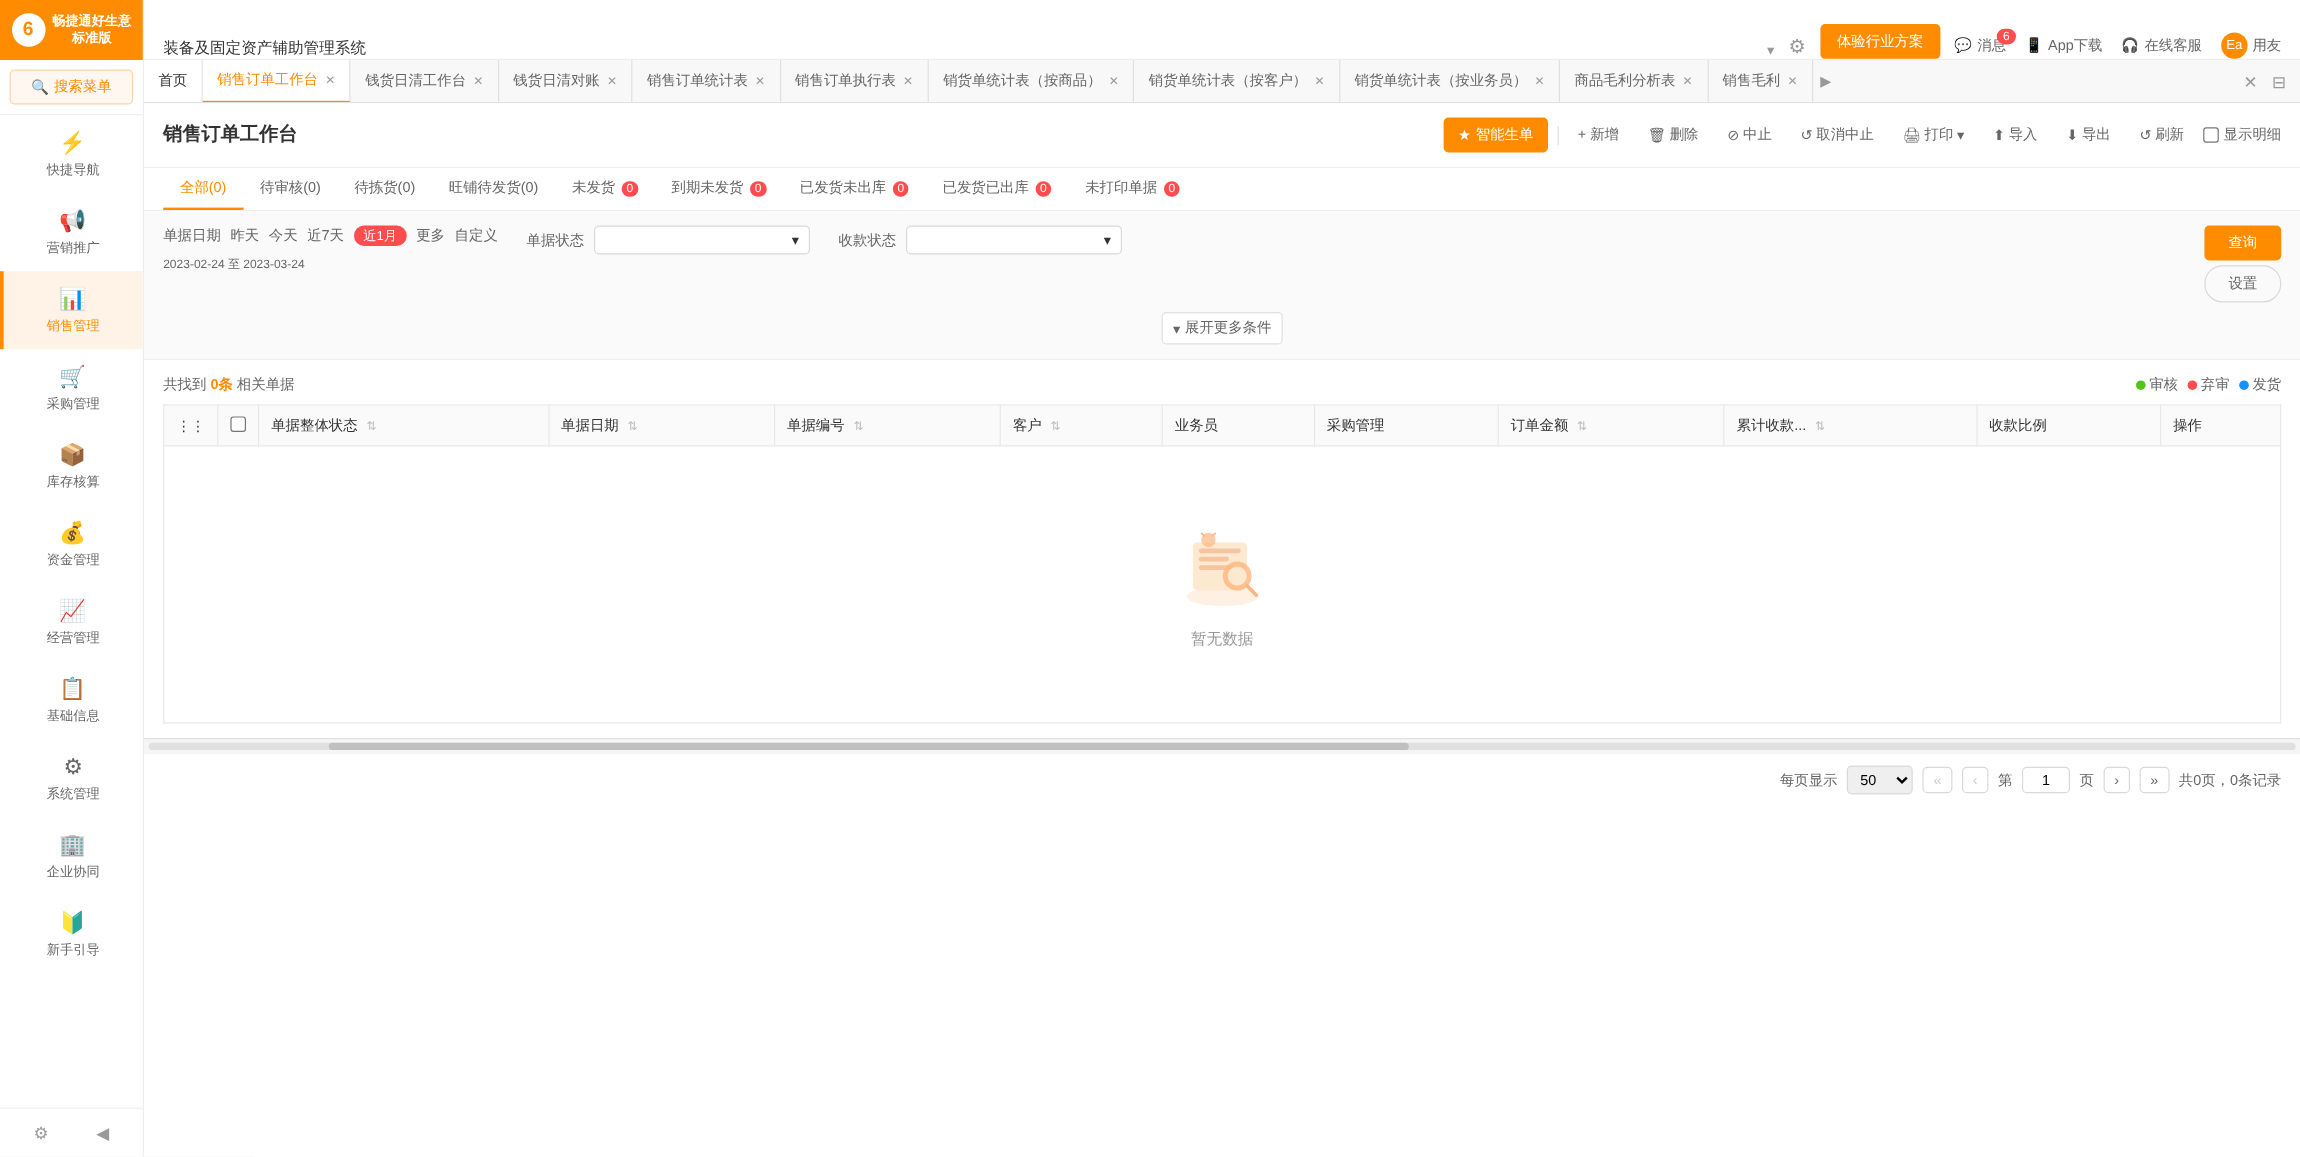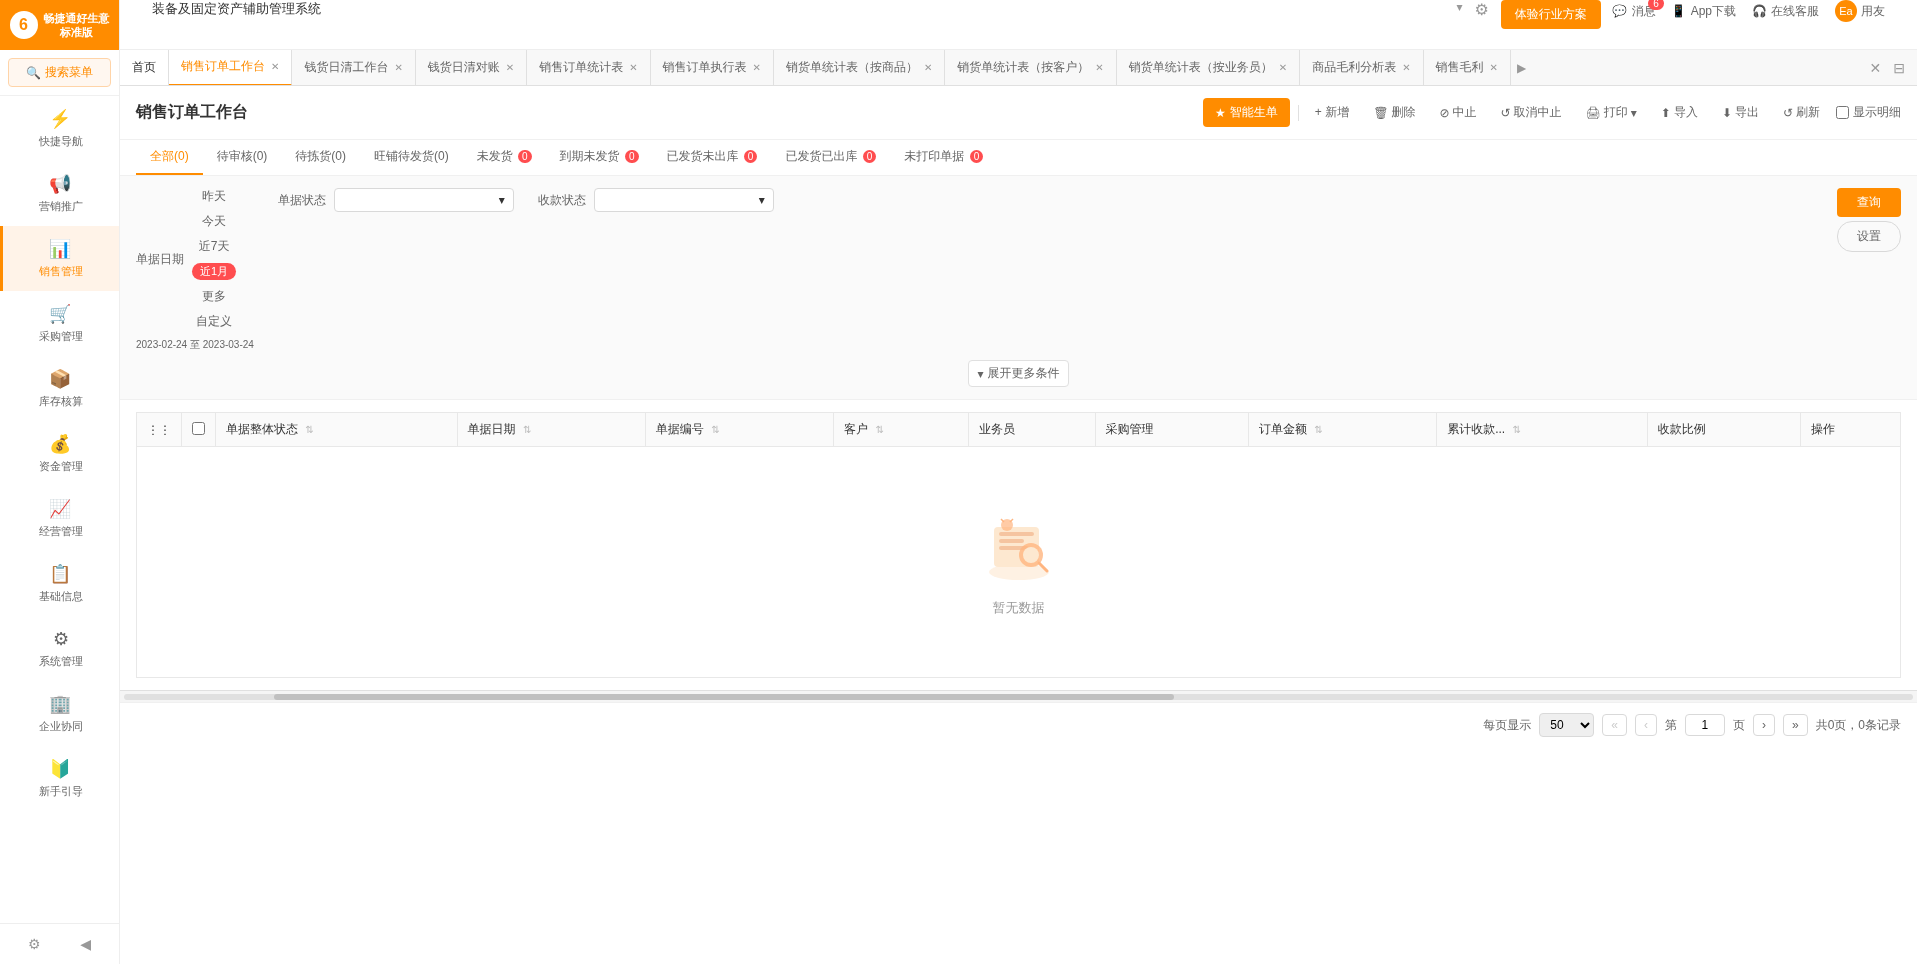--- a/index.html
+++ b/index.html
@@ -15,21 +15,21 @@
     .sidebar-item { display: flex; flex-direction: column; align-items: center; padding: 12px 8px; cursor: pointer; color: #666; font-size: 11px; gap: 4px; border-left: 3px solid transparent; }
     .sidebar-item.active { background: #fff3e8; color: #ff8c00; border-left-color: #ff8c00; }
     .sidebar-item-icon { font-size: 18px; }
     .sidebar-bottom { margin-top: auto; border-top: 1px solid #eee; padding: 8px; display: flex; justify-content: space-around; }
     .sidebar-bottom-btn { background: none; border: none; cursor: pointer; color: #999; font-size: 14px; padding: 4px; }
 
     
     .main { flex: 1; display: flex; flex-direction: column; overflow: hidden; }
 
     
-    .topbar { height: 50px; background: white; border-bottom: 1px solid #eee; display: flex; align-items: flex-start; padding: 0 32px; gap: 12px; }
+    .topbar { height: 50px; background: white; border-bottom: 1px solid #eee; display: flex; align-items: flex-end; padding: 0 16px; gap: 12px; }
     .topbar-title { font-size: 13px; color: #333; flex: 1; }
     .topbar-settings { color: #999; cursor: pointer; font-size: 16px; }
     .topbar-solution-btn { background: #ff8c00; color: white; border: none; border-radius: 4px; padding: 6px 14px; font-size: 12px; cursor: pointer; }
     .topbar-right { display: flex; align-items: center; gap: 16px; color: #666; font-size: 12px; margin-left: auto; }
     .topbar-right-item { display: flex; align-items: center; gap: 4px; cursor: pointer; position: relative; }
     .badge { background: #ff4d4f; color: white; border-radius: 10px; font-size: 10px; padding: 1px 5px; position: absolute; top: -6px; right: -8px; }
 
     
     .tabbar { background: #f8f8f8; border-bottom: 1px solid #e0e0e0; display: flex; align-items: center; overflow: hidden; height: 36px; }
     .tab { display: flex; align-items: center; padding: 0 12px; height: 36px; font-size: 12px; cursor: pointer; color: #666; border-right: 1px solid #e0e0e0; white-space: nowrap; gap: 6px; flex-shrink: 0; }
@@ -55,21 +55,21 @@
     
     .subtabs { display: flex; padding: 0 16px; border-bottom: 1px solid #f0f0f0; gap: 0; }
     .subtab { padding: 8px 14px; font-size: 12px; cursor: pointer; color: #666; border-bottom: 2px solid transparent; white-space: nowrap; }
     .subtab.active { color: #ff8c00; border-bottom-color: #ff8c00; }
     .subtab .badge-red { background: #ff4d4f; color: white; border-radius: 10px; font-size: 10px; padding: 1px 4px; margin-left: 2px; }
 
     
     .filter-area { padding: 12px 16px; background: #fafafa; border-bottom: 1px solid #f0f0f0; }
     .filter-item { display: flex; align-items: center; gap: 8px; }
     .filter-label { color: #666; font-size: 12px; white-space: nowrap; }
-    .filter-date-options { display: flex; align-items: center; gap: 8px; flex-direction: column; }
+    .filter-date-options { display: flex; align-items: center; gap: 8px; }
     .date-option { color: #666; font-size: 12px; cursor: pointer; }
     .date-option.active-month { background: #ff4d4f; color: white; border-radius: 10px; padding: 1px 8px; font-size: 11px; }
     .filter-date-range { color: #666; font-size: 10px; margin-top: 4px; }
     .filter-select { border: 1px solid #d9d9d9; border-radius: 4px; padding: 4px 8px; font-size: 12px; color: #333; background: white; cursor: pointer; min-width: 120px; display: flex; align-items: center; justify-content: space-between; gap: 8px; }
     .expand-btn { display: flex; align-items: center; gap: 4px; color: #666; font-size: 12px; cursor: pointer; padding: 4px 8px; border: 1px solid #e0e0e0; border-radius: 4px; background: white; margin-top: 8px; }
     .btn-query { background: #ff8c00; color: white; border: none; border-radius: 4px; padding: 6px 20px; font-size: 12px; cursor: pointer; }
     .btn-setting-small { background: none; border: 1px solid #d9d9d9; border-radius: 15px; padding: 6px 12px; font-size: 12px; cursor: pointer; color: #666; }
 
     
     .table-area { padding: 12px 16px; }
@@ -380,20 +380,39 @@
       </div>
       <div style="text-align:center;">
         <button class="expand-btn" style="margin: 0 auto;">
           <span>▾</span>
           <span>展开更多条件</span>
         </button>
       </div>
     </div>
 
     <div class="table-area">
+      <div class="table-info">
+        <span class="table-info-text">
+          共找到 <span class="count">0条</span> 相关单据
+        </span>
+        <div class="table-actions-right">
+          <button class="btn-table-action">
+            <span class="dot dot-green"></span>
+            <span>审核</span>
+          </button>
+          <button class="btn-table-action">
+            <span class="dot dot-red"></span>
+            <span>弃审</span>
+          </button>
+          <button class="btn-table-action">
+            <span class="dot dot-blue"></span>
+            <span>发货</span>
+          </button>
+        </div>
+      </div>
 
       <table class="data-table">
         <thead>
           <tr>
             <th class="th-drag">⋮⋮</th>
             <th class="th-check">
               <input type="checkbox" style="">
             </th>
             <th>
               <span>单据整体状态</span>

